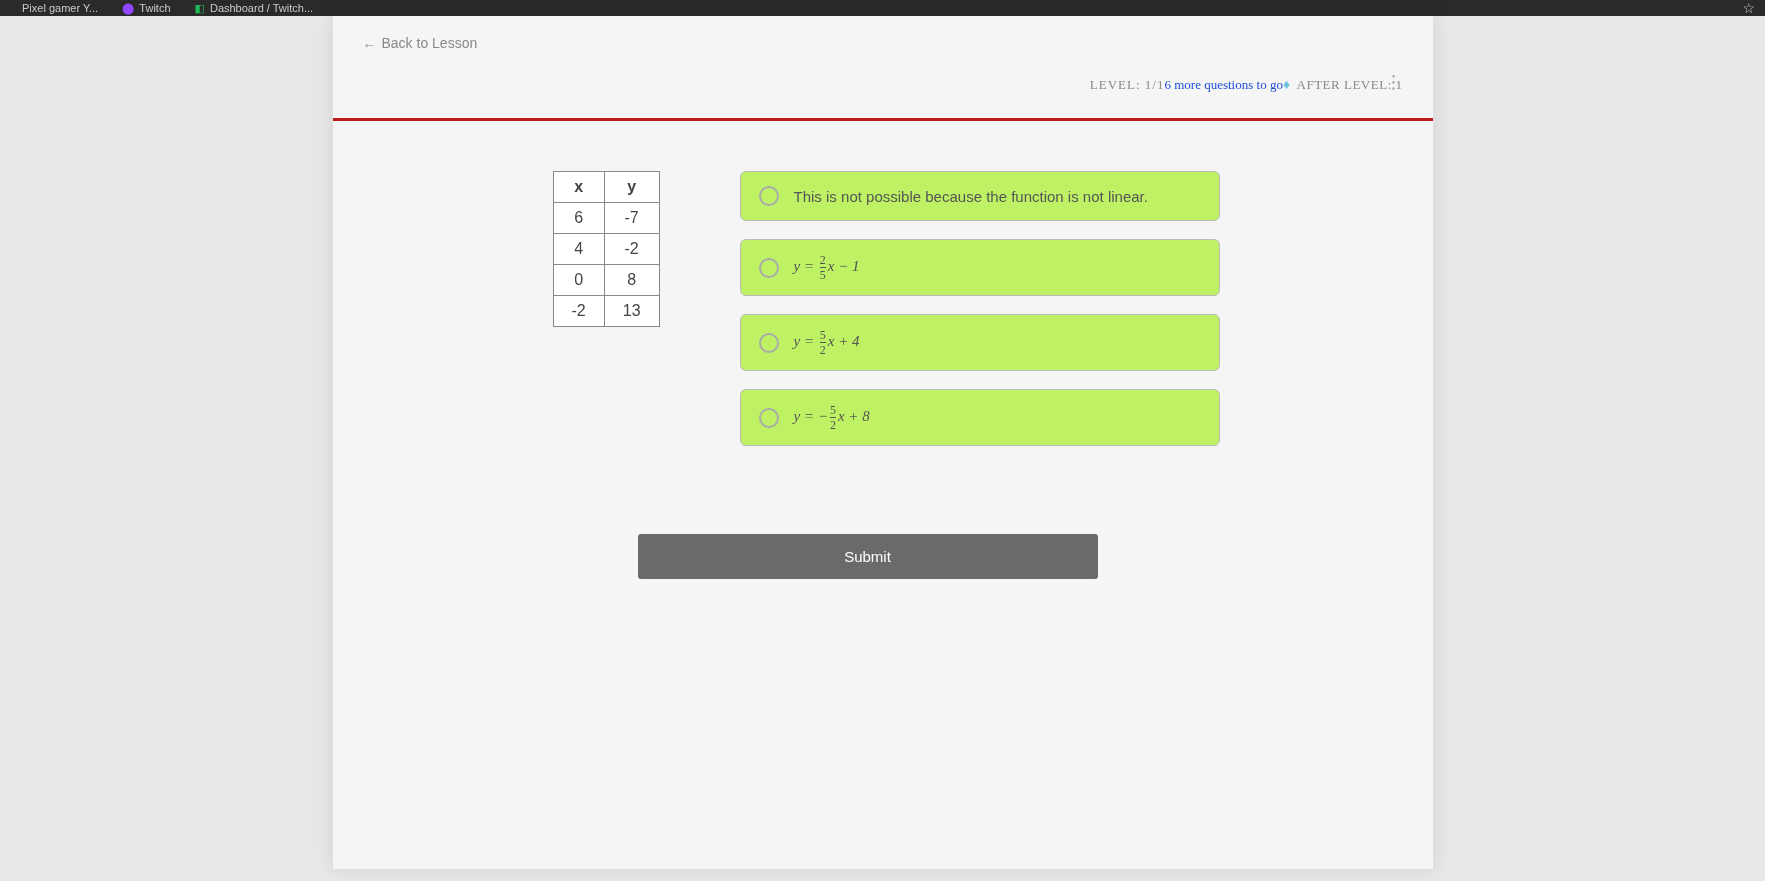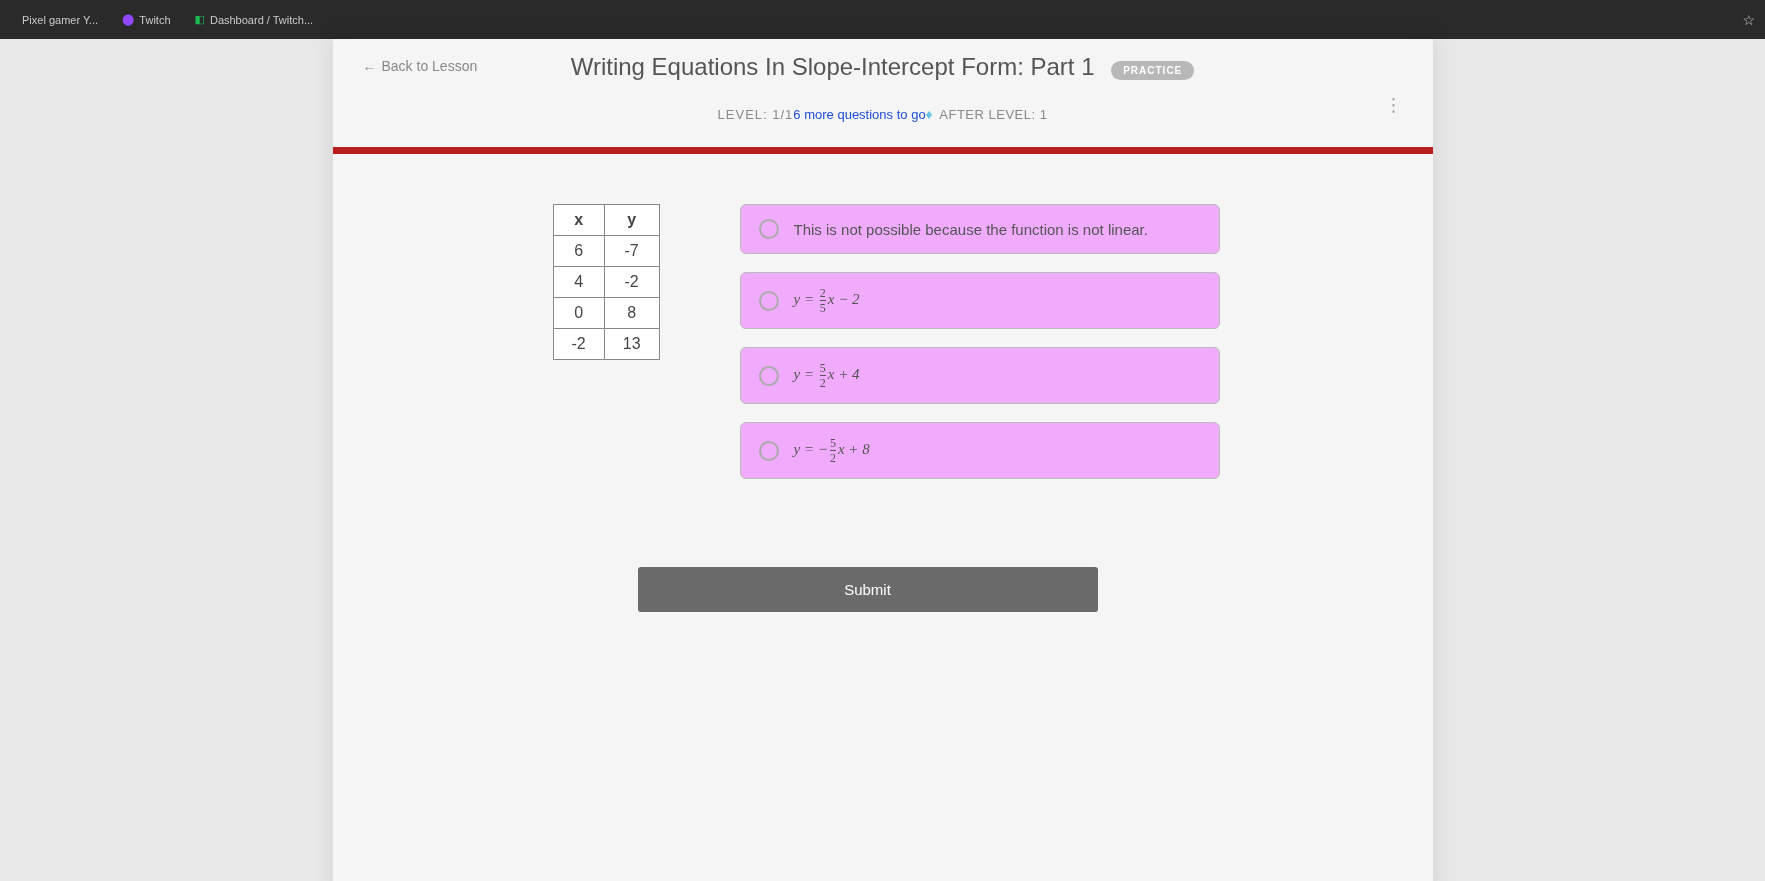--- a/index.html
+++ b/index.html
@@ -9,21 +9,21 @@
     }
     body {
       font-family: -apple-system, BlinkMacSystemFont, 'Segoe UI', Arial, sans-serif;
       background: #e8e8e8;
       width: 1765px;
       height: 881px;
       overflow: hidden;
     }
     .browser-bar {
       background: #2a2a2a;
-      height: 39px;
+      height: 16px;
       display: flex;
       align-items: center;
       padding: 0 10px;
       color: #ccc;
       font-size: 11px;
     }
     .bookmark {
       display: flex;
       align-items: center;
       gap: 5px;
@@ -78,26 +78,27 @@
     .more-icon {
       position: absolute;
       right: 30px;
       top: 55px;
       color: #999;
       font-size: 18px;
       cursor: pointer;
     }
     .level-row {
       display: flex;
-      justify-content: center;
+      justify-content: flex-end;
       align-items: center;
       padding: 15px 30px 25px;
       font-size: 13px;
       color: #888;
-      border-bottom: 7px solid #b91c1c;
+      border-bottom: 3px solid #b91c1c;
+      font-family: Liberation Serif, serif;
     }
     .level-left {
       letter-spacing: 1px;
     }
     .level-center {
       color: #1d4ed8;
     }
     .level-right {
       display: flex;
       align-items: center;
@@ -143,21 +144,21 @@
     }
     .option {
       display: flex;
       align-items: center;
       gap: 15px;
       border: 1px solid #bbb;
       border-radius: 6px;
       padding: 14px 18px;
       margin-bottom: 18px;
       cursor: pointer;
-      background: #f0abfc;
+      background: #bef264;
       font-size: 15px;
       color: #555;
     }
     .radio-circle {
       width: 20px;
       height: 20px;
       border: 2px solid #aaa;
       border-radius: 50%;
       flex-shrink: 0;
     }
@@ -216,26 +217,20 @@
   </div>
   <span class="star-icon">☆</span>
 </div>
 
 <div class="main-container">
   <div class="header">
     <a href="#" class="back-link">
       <span>←</span>
       <span>Back to Lesson</span>
     </a>
-    <div class="title-row">
-      <h1 class="page-title">
-        <span>Writing Equations In Slope-Intercept Form: </span><span>Part 1</span>
-      </h1>
-      <span class="practice-badge">PRACTICE</span>
-    </div>
     <span class="more-icon">⋮</span>
   </div>
 
   <div class="level-row">
     <span class="level-left">LEVEL: 1/1</span>
     <span class="level-center">6 more questions to go</span>
     <span class="level-right">
       <span class="gem-icon">♦</span>
       <span>AFTER LEVEL: 1</span>
     </span>
@@ -274,21 +269,21 @@
     <div class="question-section">
 
       <div class="option">
         <span class="radio-circle"></span>
         <span>This is not possible because the function is not linear.</span>
       </div>
 
       <div class="option">
         <span class="radio-circle"></span>
         <span class="option-text">
-          <span>y = </span><span class="fraction"><span class="num">2</span><span class="den">5</span></span><span>x − 2</span>
+          <span>y = </span><span class="fraction"><span class="num">2</span><span class="den">5</span></span><span>x − 1</span>
         </span>
       </div>
 
       <div class="option">
         <span class="radio-circle"></span>
         <span class="option-text">
           <span>y = </span><span class="fraction"><span class="num">5</span><span class="den">2</span></span><span>x + 4</span>
         </span>
       </div>
 

